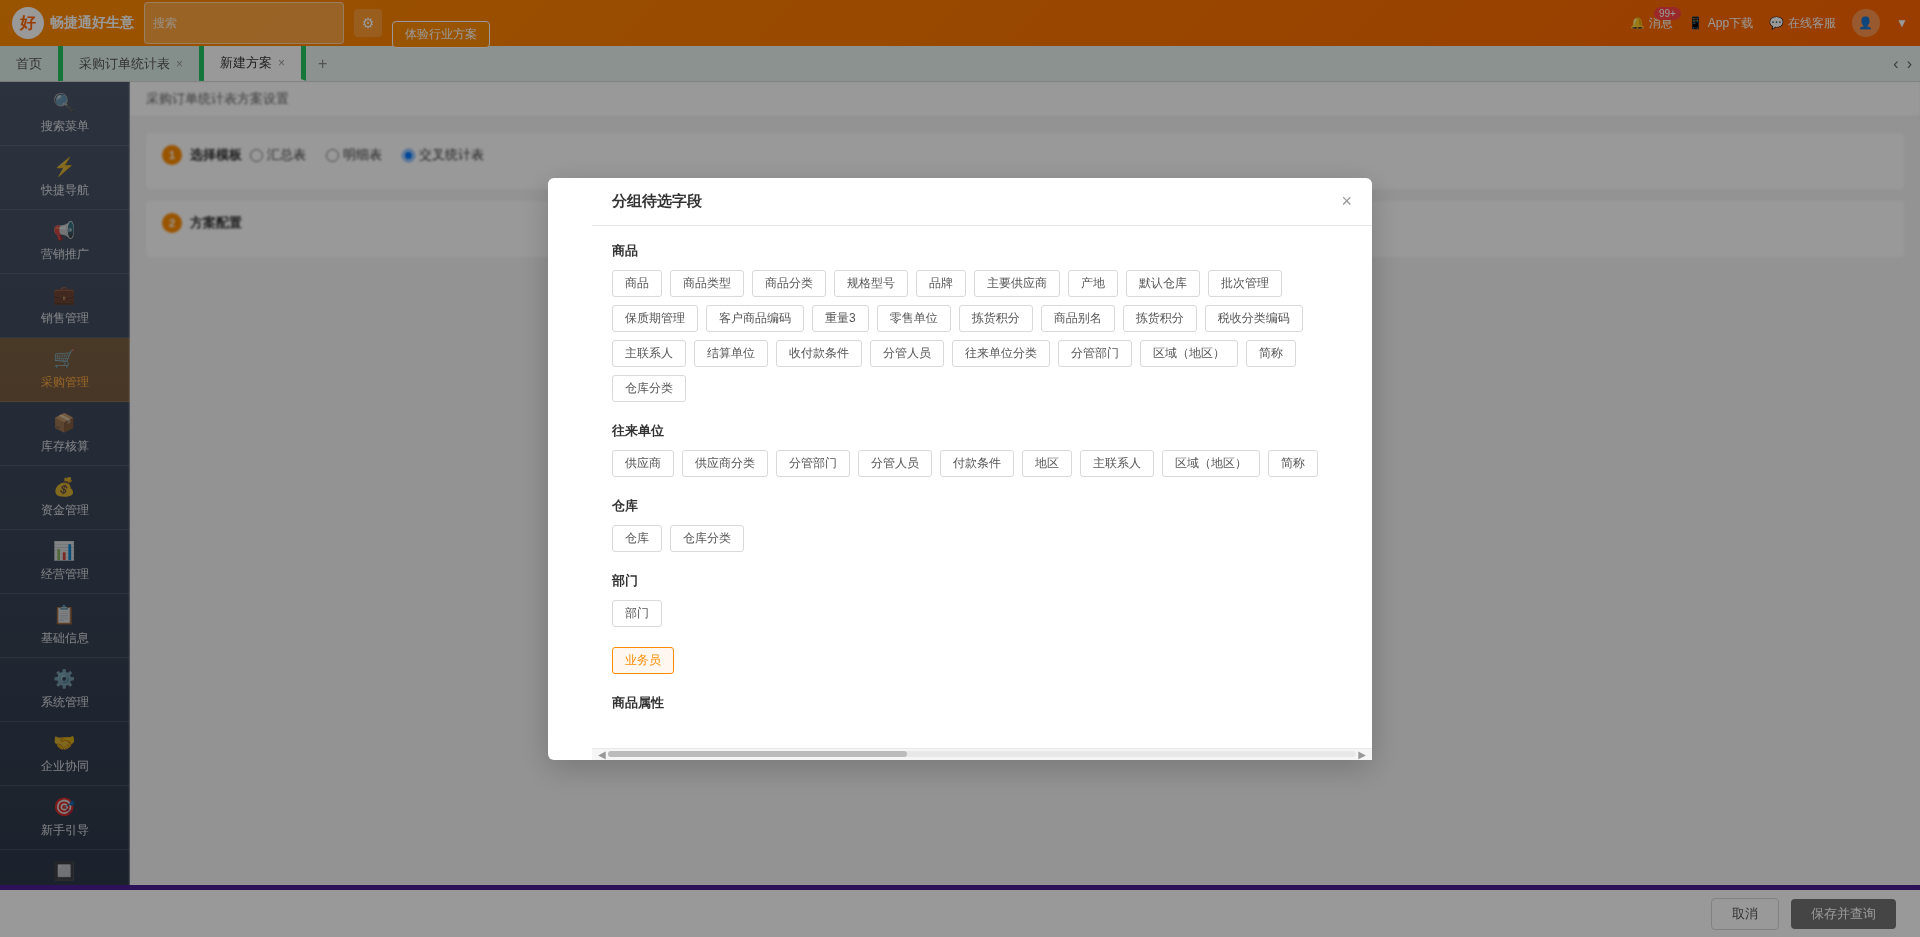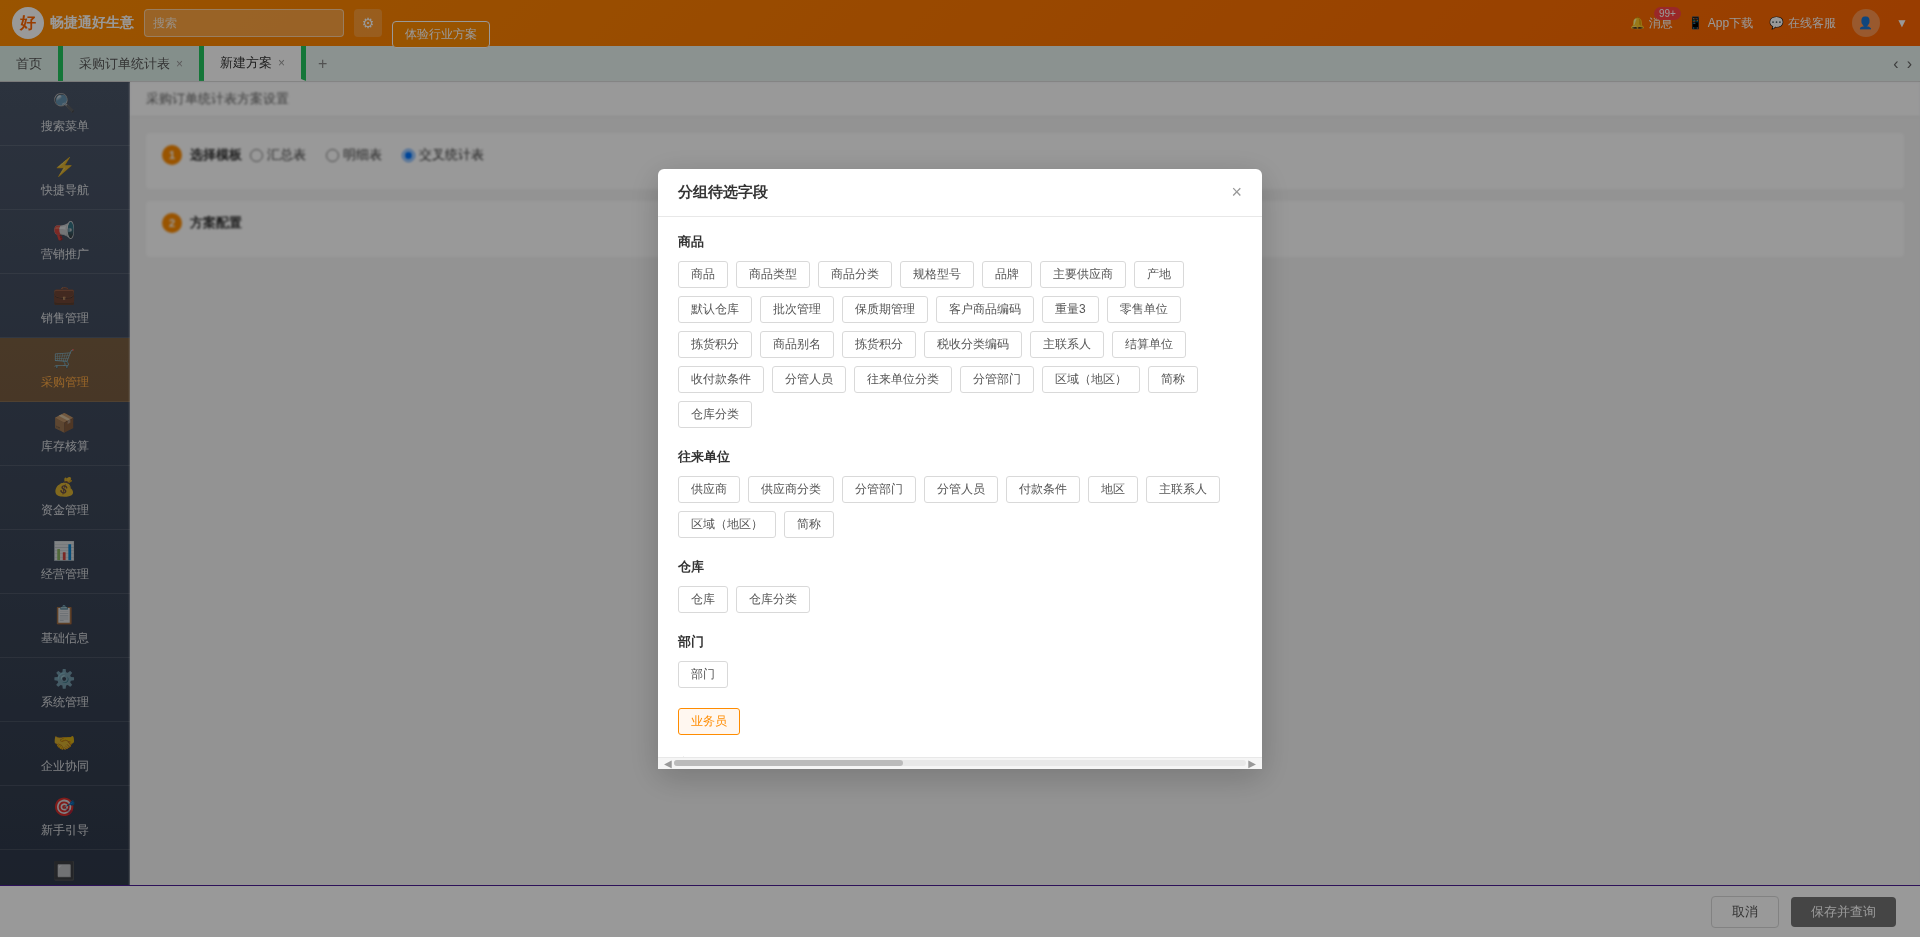--- a/index.html
+++ b/index.html
@@ -36,21 +36,21 @@
       color: #ff6600;
       font-weight: bold;
       font-size: 16px;
     }
     .search-bar-top {
       flex: 1;
       max-width: 200px;
       background: rgba(255,255,255,0.25);
       border: 1px solid rgba(255,255,255,0.5);
       border-radius: 4px;
-      height: 28px;
+      height: 42px;
       padding: 8px 8px;
       color: white;
       font-size: 12px;
     }
     .search-bar-top::placeholder { color: rgba(255,255,255,0.8); }
     .gear-btn {
       width: 28px; height: 28px;
       background: rgba(255,255,255,0.2);
       border: none;
       border-radius: 4px;
@@ -247,25 +247,26 @@
       z-index: 1000;
       display: flex;
       align-items: center;
       justify-content: center;
     }
 
     
     .dialog {
       background: white;
       border-radius: 6px;
-      width: 604px;
+      width: 824px;
       max-height: 600px;
       display: flex;
       flex-direction: column;
       box-shadow: 0 8px 32px rgba(0,0,0,0.2);
+      padding-left: 44px;
     }
     .dialog-header {
       display: flex;
       align-items: center;
       justify-content: space-between;
       padding: 14px 20px;
       border-bottom: 1px solid #e8e8e8;
       font-size: 15px;
       font-weight: bold;
     }
@@ -313,21 +314,21 @@
       color: #ff8c00;
     }
 
     
     .dialog-footer-bar {
       position: fixed;
       bottom: 0;
       left: 0; right: 0;
       height: 52px;
       background: white;
-      border-top: 1px solid #4c1d95;
+      border-top: 5px solid #4c1d95;
       display: flex;
       align-items: center;
       justify-content: flex-end;
       padding: 0 24px;
       gap: 12px;
       z-index: 999;
     }
     .btn-cancel {
       padding: 6px 20px;
       border: 1px solid #d9d9d9;

